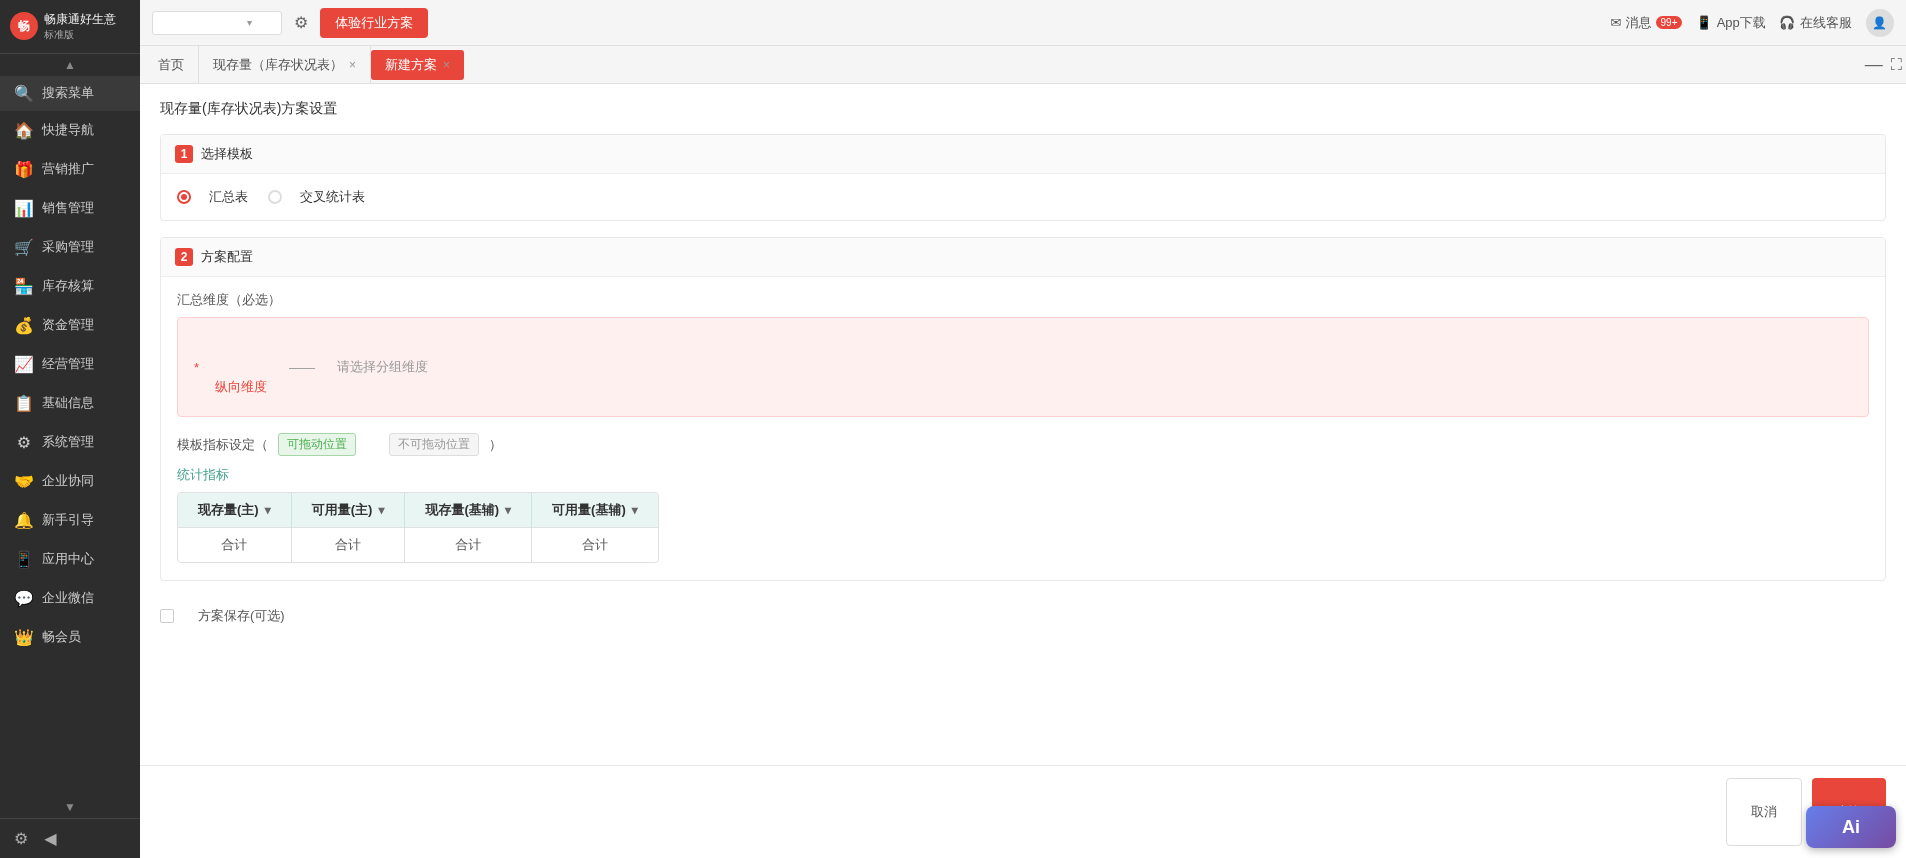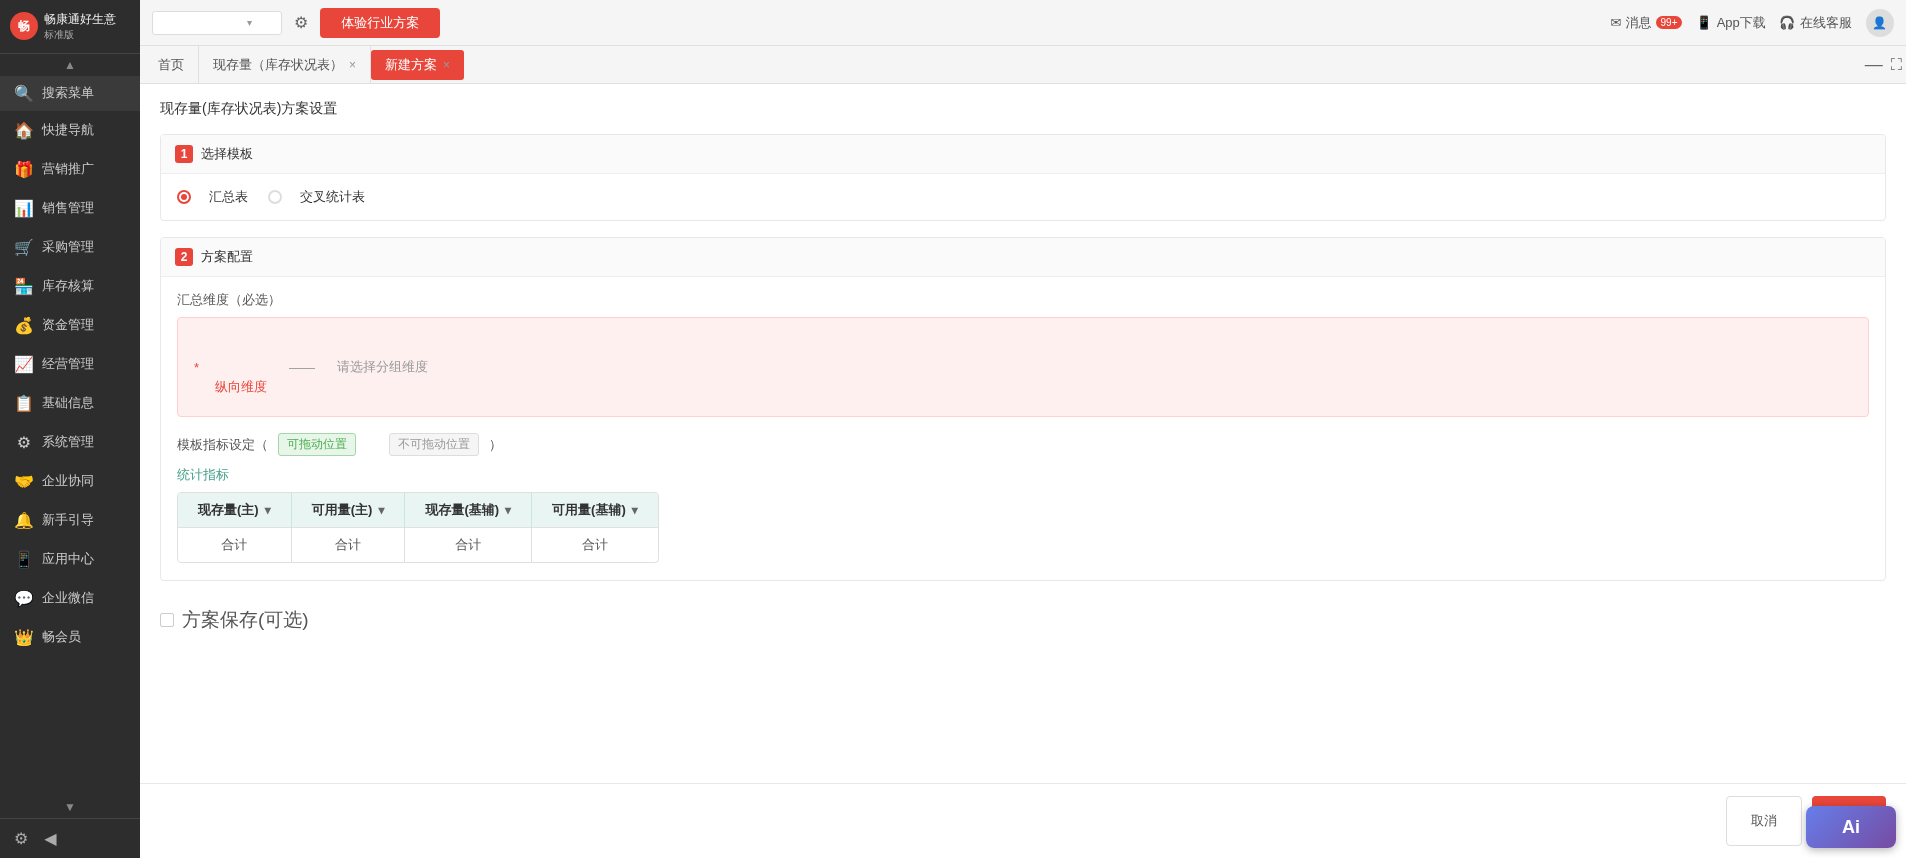--- a/index.html
+++ b/index.html
@@ -95,21 +95,21 @@
     }
     .topbar-search-box input {
       border: none; outline: none; font-size: 12px; width: 80px; background: transparent;
     }
     .dropdown-arrow { color: #999; font-size: 10px; cursor: pointer; }
     .gear-btn {
       background: none; border: none; font-size: 16px; color: #666; cursor: pointer; padding: 4px;
     }
     .trial-btn {
       background: #e8463a; color: white; border: none; border-radius: 4px;
-      padding: 6px 21px; font-size: 13px; cursor: pointer;
+      padding: 6px 15px; font-size: 13px; cursor: pointer;
     }
     .topbar-right {
       display: flex; align-items: center; gap: 14px; color: #555;
     }
     .topbar-right-item {
       display: flex; align-items: center; gap: 4px; font-size: 13px; cursor: pointer;
     }
     .badge {
       background: #e8463a; color: white; border-radius: 10px;
       font-size: 10px; padding: 1px 5px; min-width: 18px; text-align: center;
@@ -256,36 +256,36 @@
     }
     .metrics-table td:last-child { border-right: none; }
     .th-content { display: flex; align-items: center; justify-content: center; gap: 6px; }
     .dropdown-icon { color: #666; font-size: 12px; cursor: pointer; }
 
     
     .tips-box { margin-top: 14px; color: #bbb; font-size: 12px; }
     .tips-box p { margin-bottom: 4px; line-height: 1.6; }
 
     
-    .save-checkbox { display: flex; align-items: center; gap: 8px; font-size: 19px; color: #555; cursor: pointer; }
+    .save-checkbox { display: flex; align-items: center; gap: 24px; font-size: 13px; color: #555; cursor: pointer; }
     .checkbox-box {
       width: 14px; height: 14px; border: 1px solid #ccc; border-radius: 2px;
       display: flex; align-items: center; justify-content: center; background: #fff;
     }
 
     
     .footer-bar {
       padding: 12px 20px;
       border-top: 1px solid #e8e8e8;
       display: flex; justify-content: flex-end; gap: 10px;
       background: #fff;
       flex-shrink: 0;
     }
     .btn-cancel {
-      padding: 15px 24px; border: 1px solid #ddd; background: #fff;
+      padding: 24px 24px; border: 1px solid #ddd; background: #fff;
       border-radius: 4px; font-size: 13px; cursor: pointer; color: #555;
     }
     .btn-query {
       padding: 7px 24px; border: none; background: #e8463a;
       border-radius: 4px; font-size: 13px; cursor: pointer; color: white;
     }
 
     
     .ai-float {
       position: fixed;

